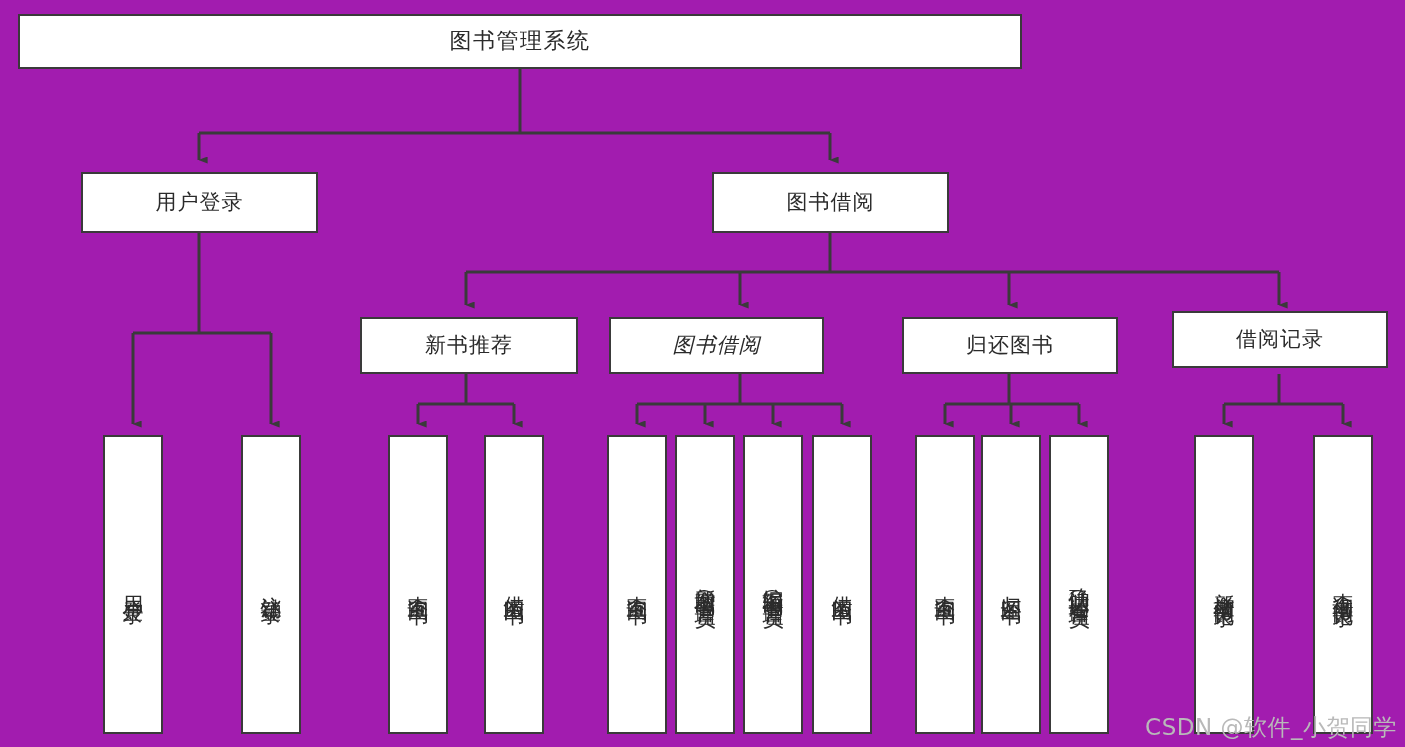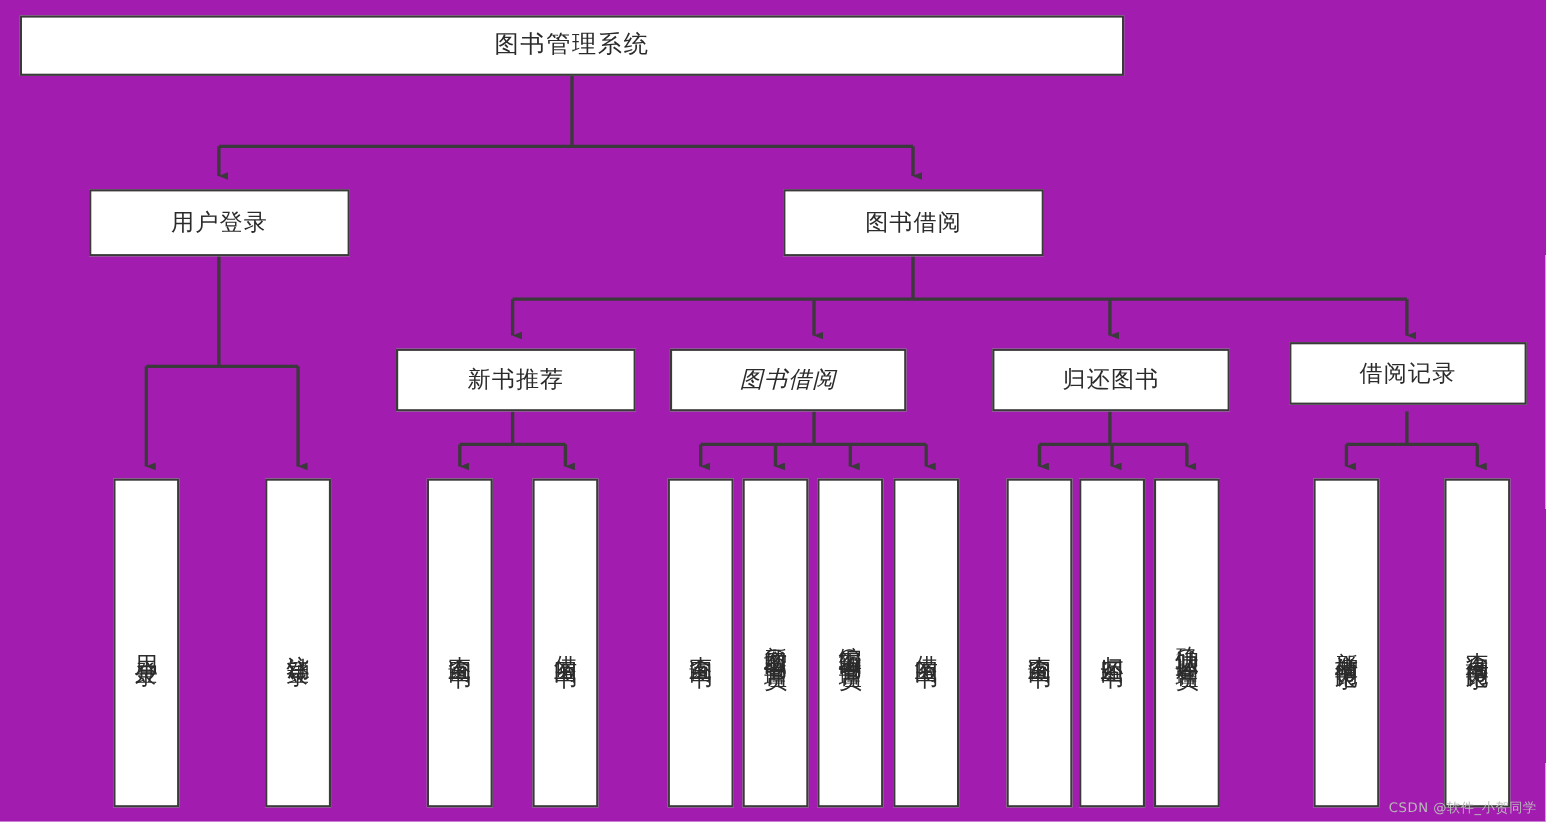--- a/index.html
+++ b/index.html
@@ -58,21 +58,21 @@
   }
   .node-v > span {
     writing-mode: vertical-rl;
     text-orientation: upright;
     display: block;
   }
   #watermark {
     position: absolute;
     right: 8px;
     bottom: 4px;
-    font-size: 12px;
+    font-size: 23px;
     color: #b9b9b9;
     letter-spacing: 0.5px;
     white-space: nowrap;
     pointer-events: none;
   }
 </style>
 </head>
 <body>
 
 <div id="diagram-root">

